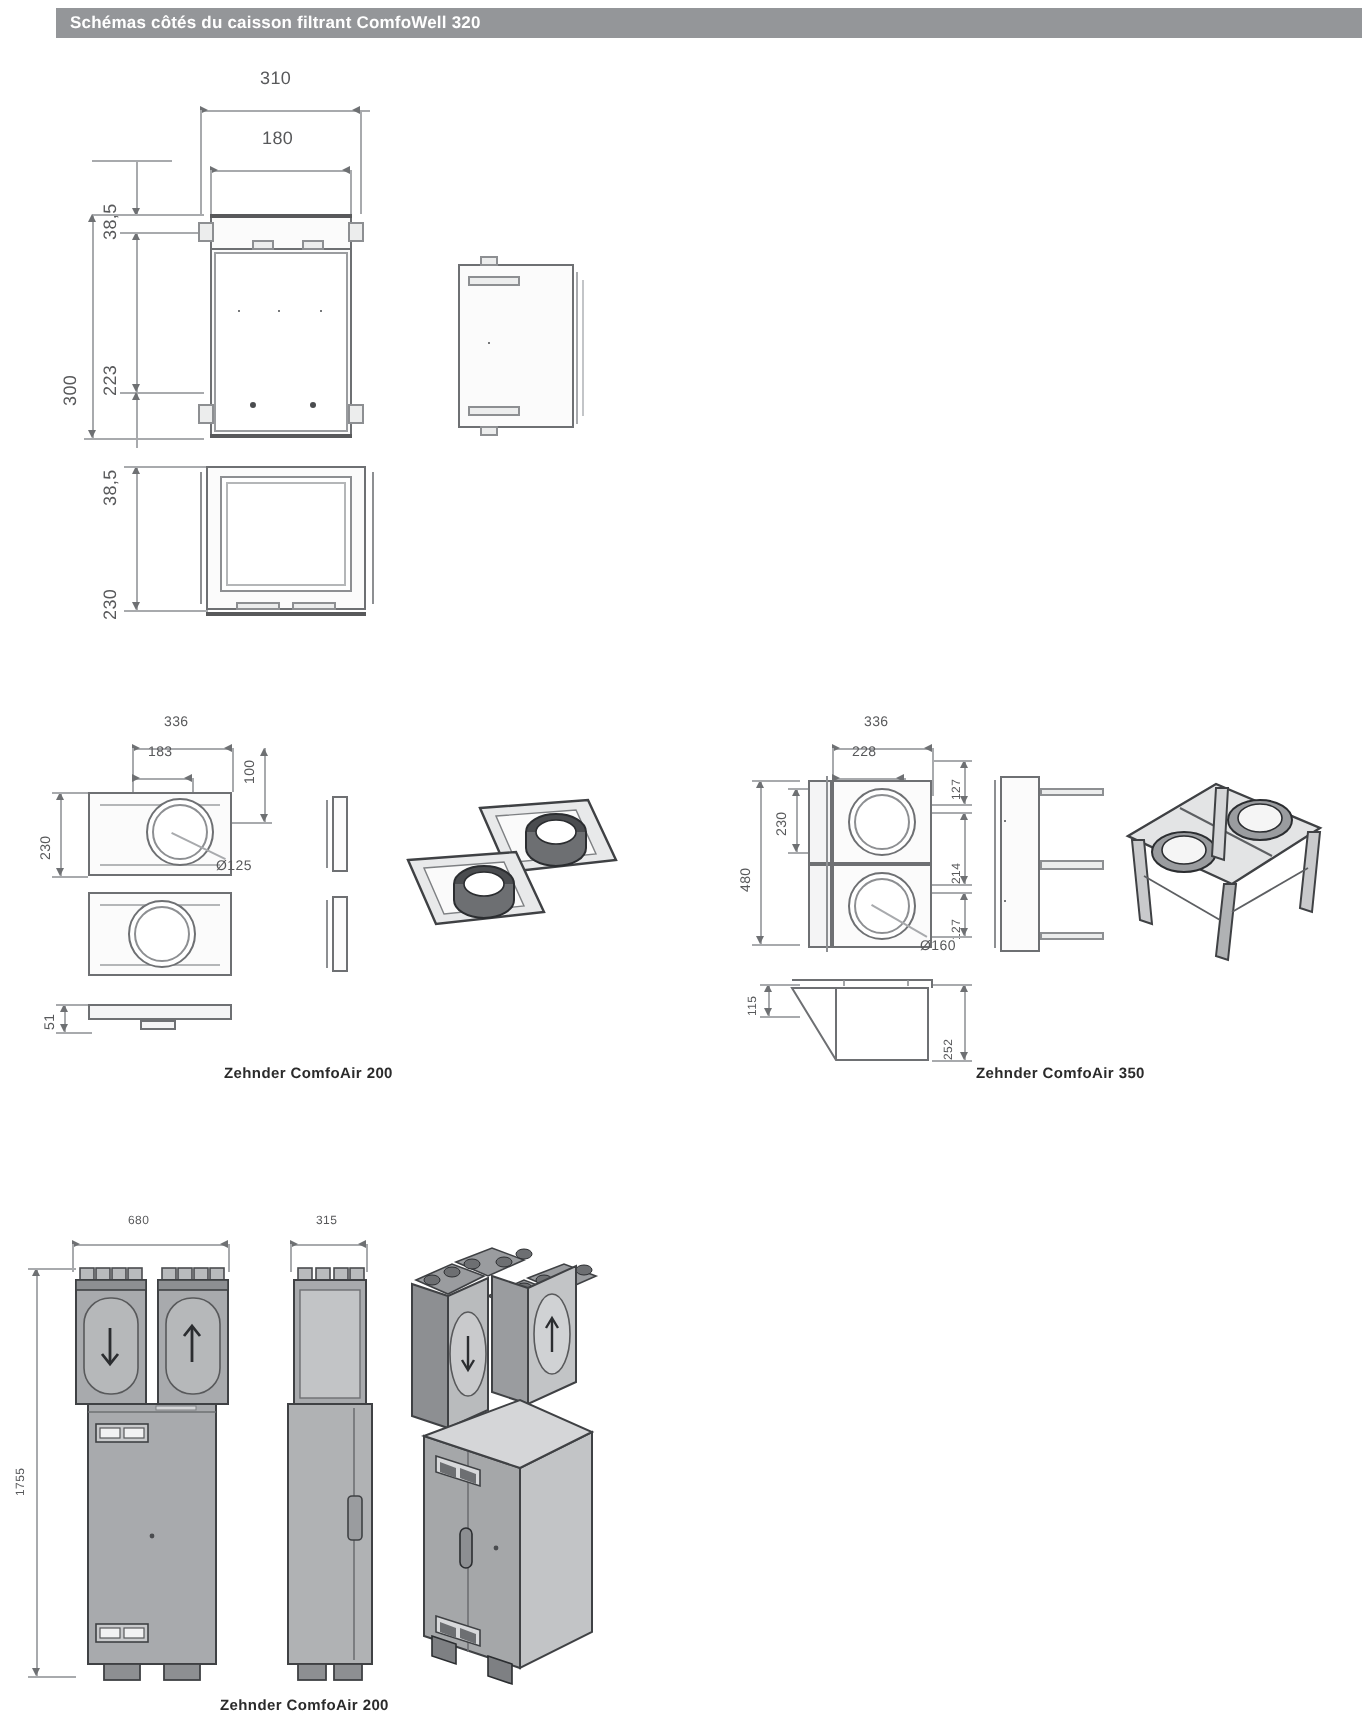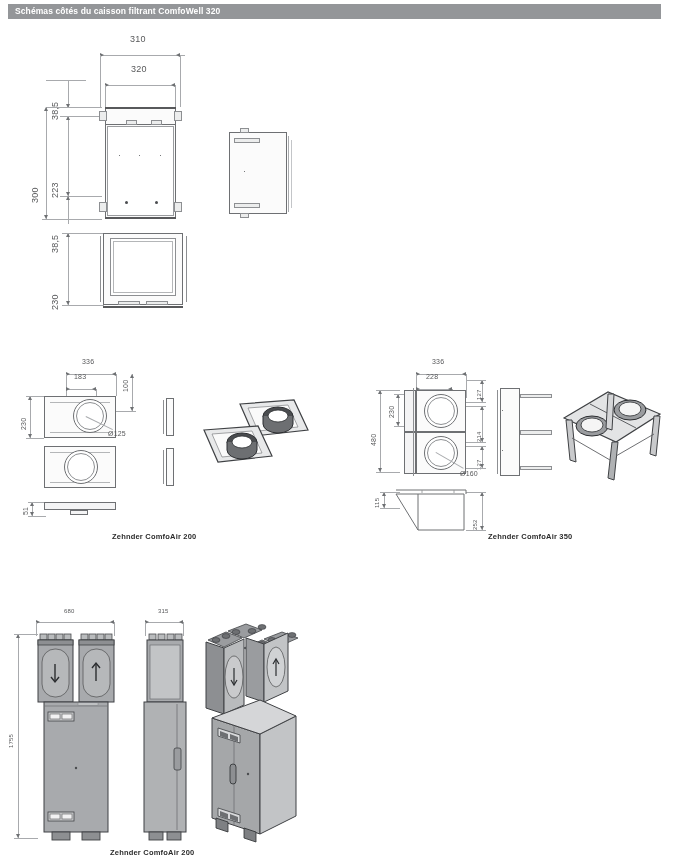--- a/index.html
+++ b/index.html
@@ -8,21 +8,21 @@
     width: 685px; height: 867px;
     background: #ffffff;
     font-family: "Liberation Sans", sans-serif;
     overflow: hidden;
   }
   .page { position: relative; width: 685px; height: 867px; }
 
   
   .section-bar {
     position: absolute;
-    left: 8px;
+    left: 28px;
     width: 653px;
     height: 15px;
     background: #949699;
     color: #ffffff;
     font-size: 8.5px;
     font-weight: bold;
     letter-spacing: 0.1px;
     line-height: 15px;
     padding-left: 7px;
     white-space: nowrap;
@@ -102,21 +102,21 @@
   <div class="dwg" style="left:0px; top:28px; width:330px; height:290px;">
 
     <div class="dim" style="left:130px; top:6px;">310</div>
     <div class="tickh" style="left:100px; top:27px; width:80px;"></div>
     <div class="tickh" style="left:125px; top:27px; width:60px;"></div>
     <div class="arw arw-r" style="left:100px; top:25px;"></div>
     <div class="arw arw-l" style="left:176px; top:25px;"></div>
     <div class="tick" style="left:100px; top:27px; height:52px;"></div>
     <div class="tick" style="left:180px; top:27px; height:52px;"></div>
 
-    <div class="dim" style="left:131px; top:36px;">320</div>
+    <div class="dim" style="left:131px; top:36px;">180</div>
     <div class="tickh" style="left:105px; top:57px; width:70px;"></div>
     <div class="arw arw-r" style="left:105px; top:55px;"></div>
     <div class="arw arw-l" style="left:171px; top:55px;"></div>
     <div class="tick" style="left:105px; top:57px; height:22px;"></div>
     <div class="tick" style="left:175px; top:57px; height:22px;"></div>
 
     <div class="dim rot" style="left:50px; top:92px;">38,5</div>
     <div class="tick" style="left:68px; top:52px; height:27px;"></div>
     <div class="arw arw-d" style="left:66px; top:76px;"></div>
     <div class="tickh" style="left:46px; top:52px; width:40px;"></div>

